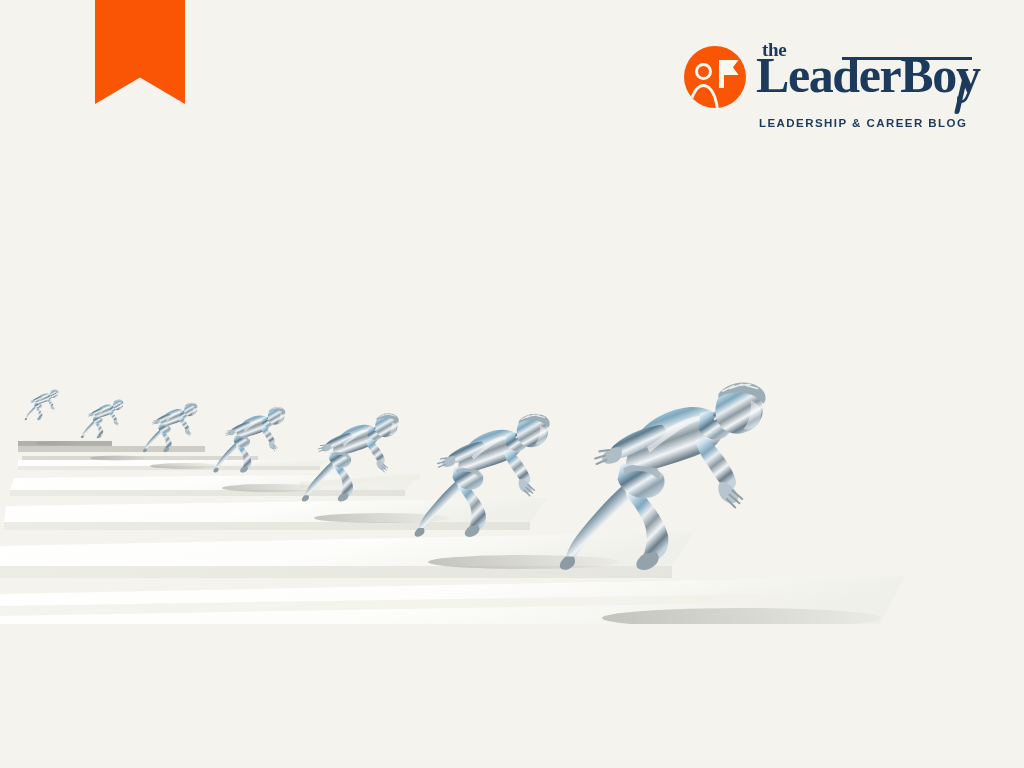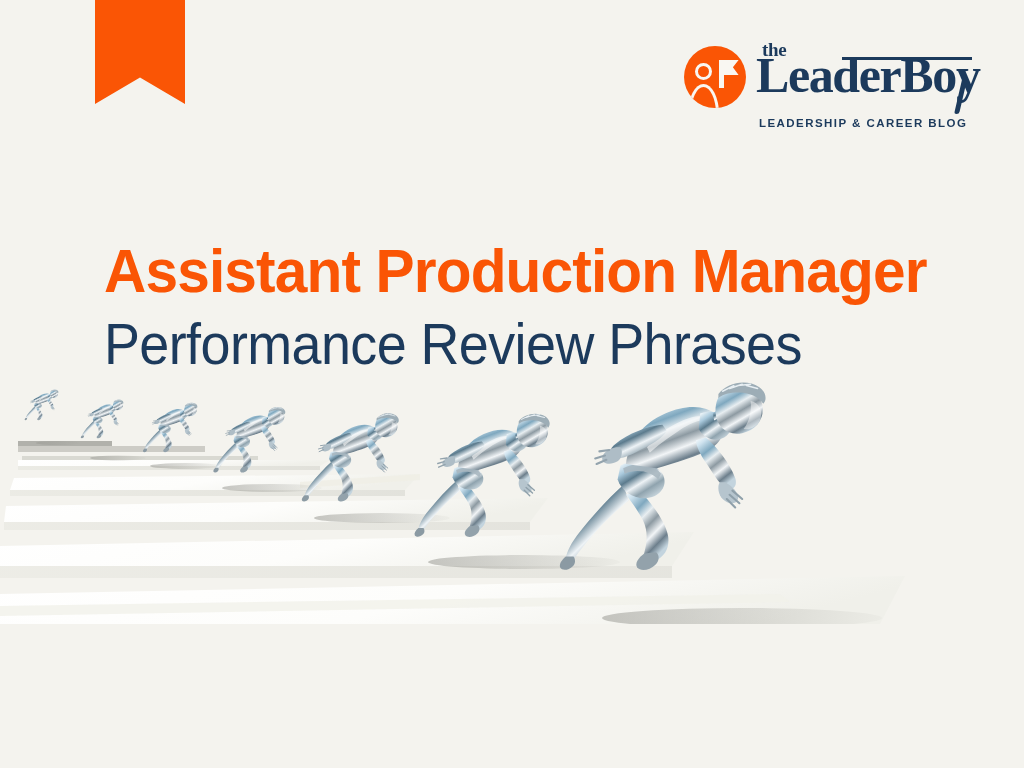--- a/index.html
+++ b/index.html
@@ -184,24 +184,20 @@
 
     <div class="logo-word">
       <div class="lw-the">the</div>
       <div class="lw-rule"></div>
       <div class="lw-main">LeaderBoy</div>
       <div class="lw-tail"></div>
       <div class="lw-tag">LEADERSHIP &amp; CAREER BLOG</div>
     </div>
   </div>
 
-  <div class="headline">
-    <div class="title-main">Assistant Production Manager</div>
-    <div class="title-sub">Performance Review Phrases</div>
-  </div>
 
   <div class="scene">
     <svg width="1024" height="330" viewBox="0 0 1024 330">
       <defs>
         <linearGradient id="chrome" x1="0" y1="0" x2="0.6" y2="1">
           <stop offset="0%" stop-color="#ffffff"></stop>
           <stop offset="14%" stop-color="#cfe3ef"></stop>
           <stop offset="32%" stop-color="#7fa8bf"></stop>
           <stop offset="46%" stop-color="#e8eef1"></stop>
           <stop offset="60%" stop-color="#8d9aa2"></stop>

